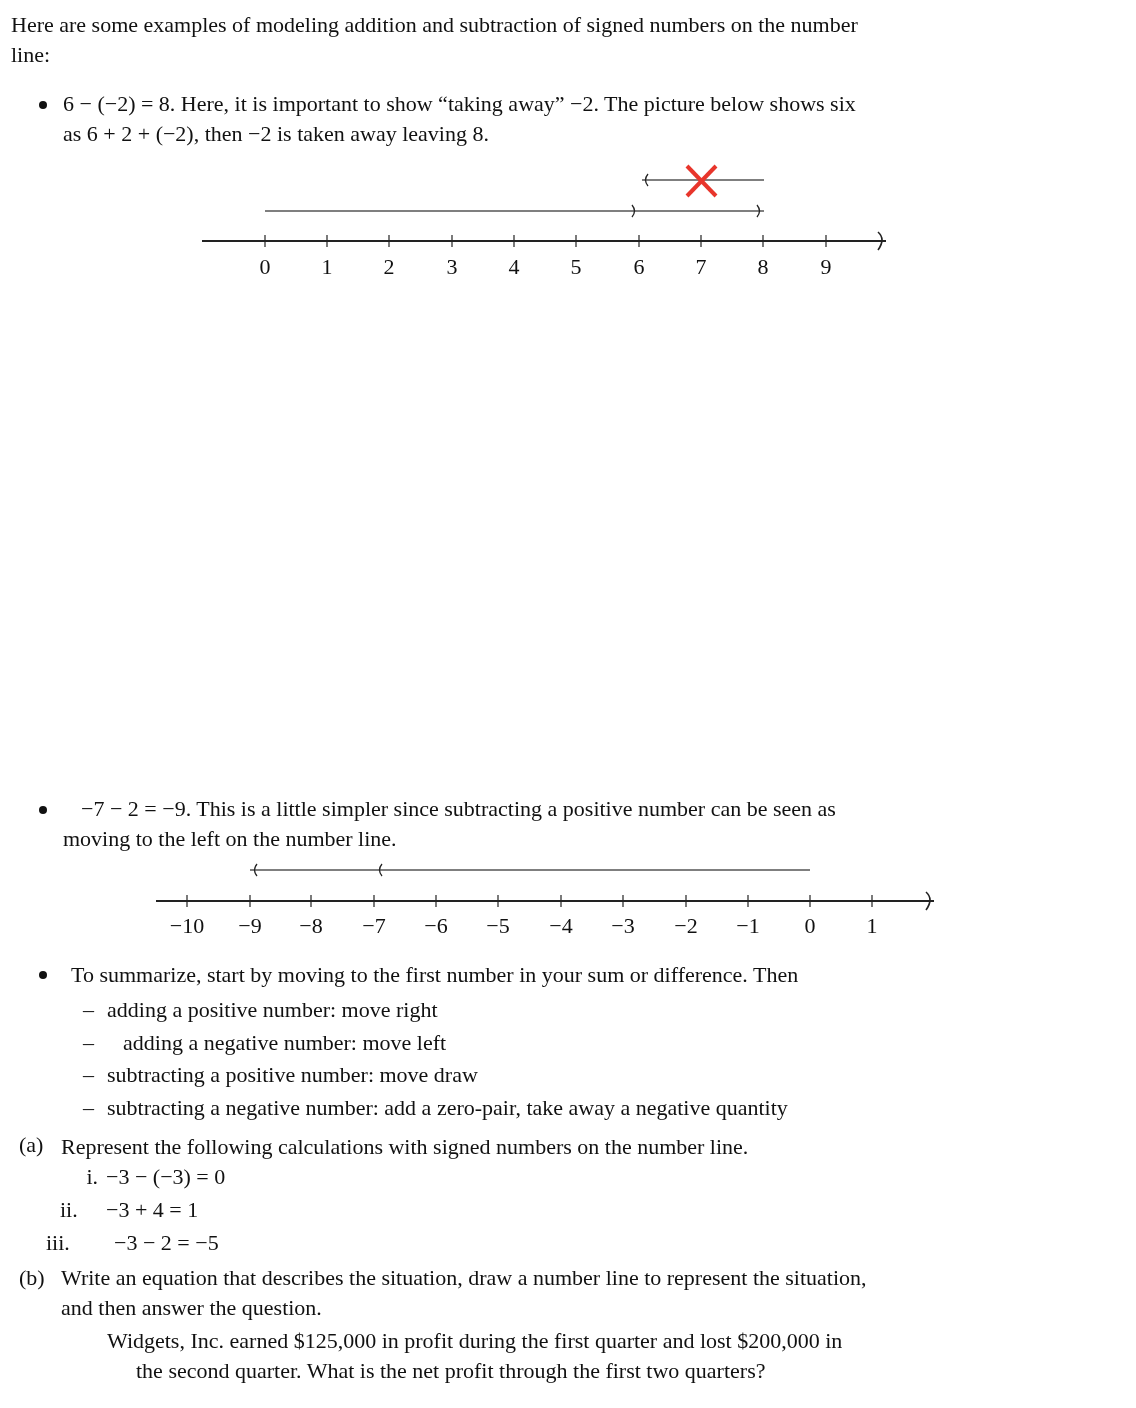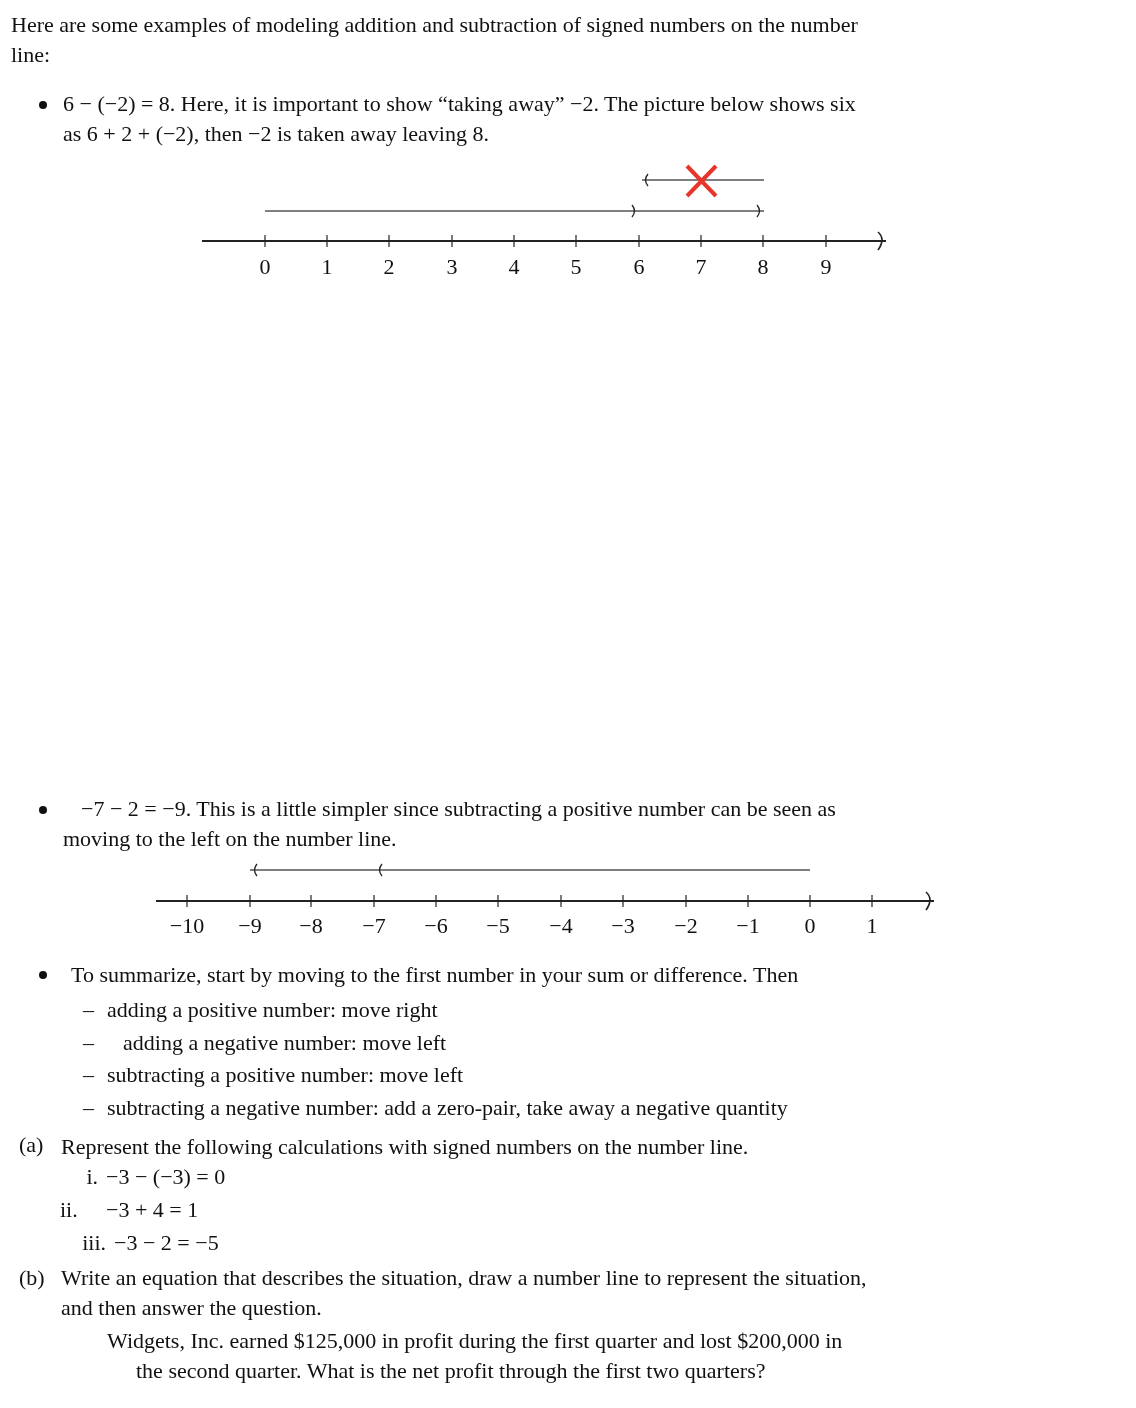--- a/index.html
+++ b/index.html
@@ -115,31 +115,31 @@
 </svg>
 
 <div class="bullet" style="left:39px; top:971px;"></div>
 <div class="abs line" style="left:63px; top:960px;margin-left:8px;">To summarize, start by moving to the first number in your sum or difference. Then</div>
 
 <div class="abs line" style="left:83px; top:995px;">–</div>
 <div class="abs line" style="left:107px; top:995px;">adding a positive number: move right</div>
 <div class="abs line" style="left:83px; top:1028px;">–</div>
 <div class="abs line" style="left:123px; top:1028px;">adding a negative number: move left</div>
 <div class="abs line" style="left:83px; top:1060px;">–</div>
-<div class="abs line" style="left:107px; top:1060px;">subtracting a positive number: move left</div>
+<div class="abs line" style="left:107px; top:1060px;">subtracting a positive number: move draw</div>
 <div class="abs line" style="left:83px; top:1093px;">–</div>
 <div class="abs line" style="left:107px; top:1093px;">subtracting a negative number: add a zero-pair, take away a negative quantity</div>
 
 <div class="abs line" style="left:19px; top:1130px;">(a)</div>
 <div class="abs line" style="left:61px; top:1132px;">Represent the following calculations with signed numbers on the number line.</div>
 
 <div class="abs line" style="left:60px; top:1162px; width:38px; text-align:right;">i.</div>
 <div class="abs line" style="left:106px; top:1162px;">−3 − (−3) = 0</div>
 <div class="abs line" style="left:60px; top:1195px; width:38px; text-align:left;">ii.</div>
 <div class="abs line" style="left:106px; top:1195px;">−3 + 4 = 1</div>
-<div class="abs line" style="left:68px; top:1228px; width:38px; text-align:right;">iii.</div>
+<div class="abs line" style="left:46px; top:1228px; width:38px; text-align:left;">iii.</div>
 <div class="abs line" style="left:114px; top:1228px;">−3 − 2 = −5</div>
 
 <div class="abs line" style="left:19px; top:1263px;">(b)</div>
 <div class="abs line" style="left:61px; top:1263px;">Write an equation that describes the situation, draw a number line to represent the situation,</div>
 <div class="abs line" style="left:61px; top:1293px;">and then answer the question.</div>
 <div class="abs line" style="left:107px; top:1326px;">Widgets, Inc. earned $125,000 in profit during the first quarter and lost $200,000 in</div>
 <div class="abs line" style="left:107px; top:1356px;margin-left:29px;">the second quarter. What is the net profit through the first two quarters?</div>
 
 </body></html>

